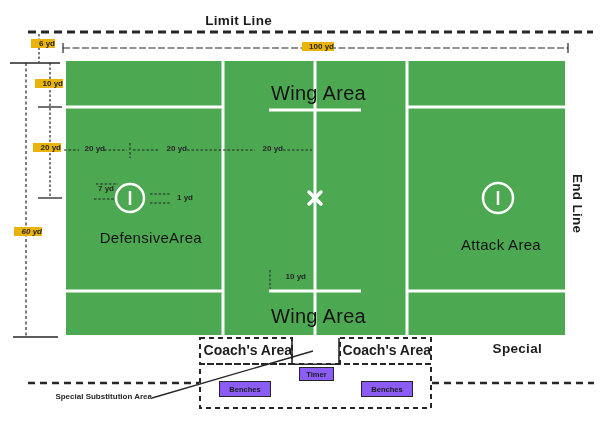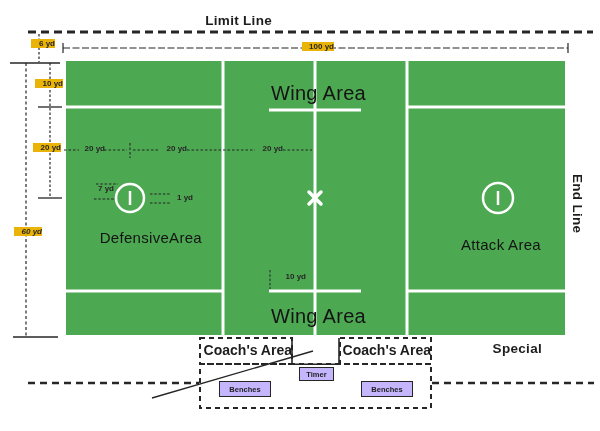--- a/index.html
+++ b/index.html
@@ -10,21 +10,21 @@
   #stage svg{position:absolute;left:0;top:0;}
   .lbl{position:absolute;text-align:right;white-space:nowrap;}
   .big{font-size:13.5px;font-weight:600;color:#1d1d1d;letter-spacing:.3px;}
   .area{font-size:20px;font-weight:500;color:#141414;letter-spacing:.3px;}
   .area15{font-size:15px;}
   .vert{writing-mode:vertical-rl;}
   .m{font-size:8px;font-weight:700;color:#262626;line-height:9px;}
   .mbg{background:#eab308;}
   .coach{font-size:14px;font-weight:700;color:#1d1d1d;line-height:25px;}
   .solidbox{
-    position:absolute;box-sizing:border-box;border:1.5px solid #262626;background:#c4b5fd;
+    position:absolute;box-sizing:border-box;border:1.5px solid #262626;background:#8b5cf6;
     display:flex;align-items:center;justify-content:center;
     font-size:7.5px;font-weight:700;color:#1d1d1d;
   }
   .overlay{pointer-events:none;}
 </style>
 </head>
 <body>
 
 <div id="stage">
 
@@ -133,20 +133,21 @@
   <div class="lbl coach" style="left:340px;top:338px;width:91px;">Coach's Area</div>
   <div class="solidbox" style="left:299px;top:367px;width:35px;height:14px;">
     <span>Timer</span>
   </div>
   <div class="solidbox" style="left:219px;top:381px;width:52px;height:16px;">
     <span>Benches</span>
   </div>
   <div class="solidbox" style="left:361px;top:381px;width:52px;height:16px;">
     <span>Benches</span>
   </div>
+  <div class="lbl m" style="left:36px;top:392px;width:116px;font-size:8px;">Special Substitution Area</div>
 
   <svg class="overlay" width="600" height="431" viewBox="0 0 600 431">
     <g stroke="#262626" stroke-width="1.6">
       <line x1="292" y1="338" x2="292" y2="365"></line>
       <line x1="339" y1="338" x2="339" y2="365"></line>
       <line x1="292" y1="364.2" x2="339" y2="364.2"></line>
     </g>
     <line x1="152" y1="398" x2="313" y2="351" stroke="#262626" stroke-width="1.4"></line>
   </svg>
 

